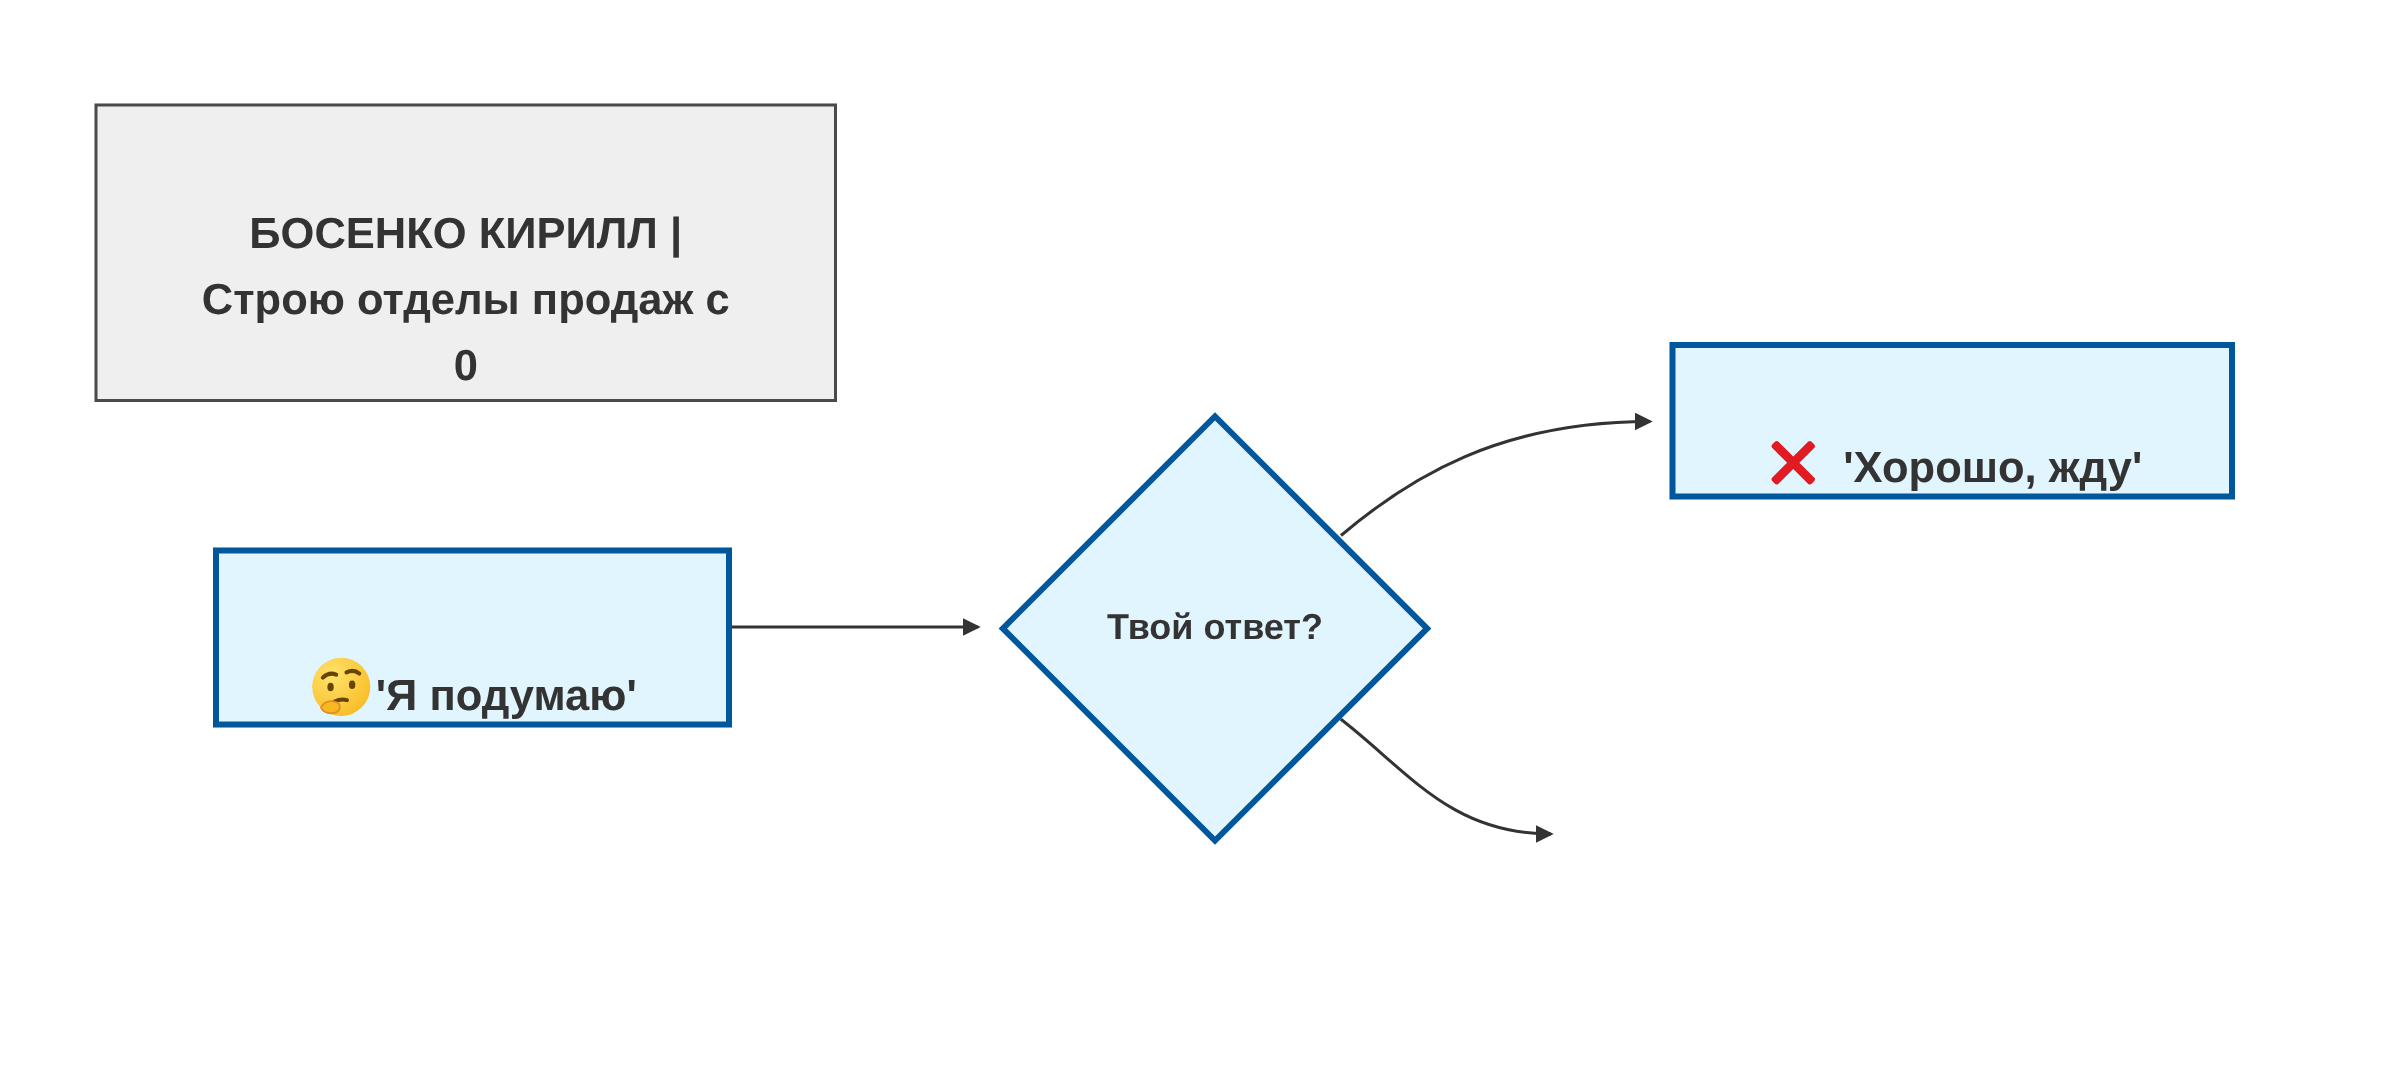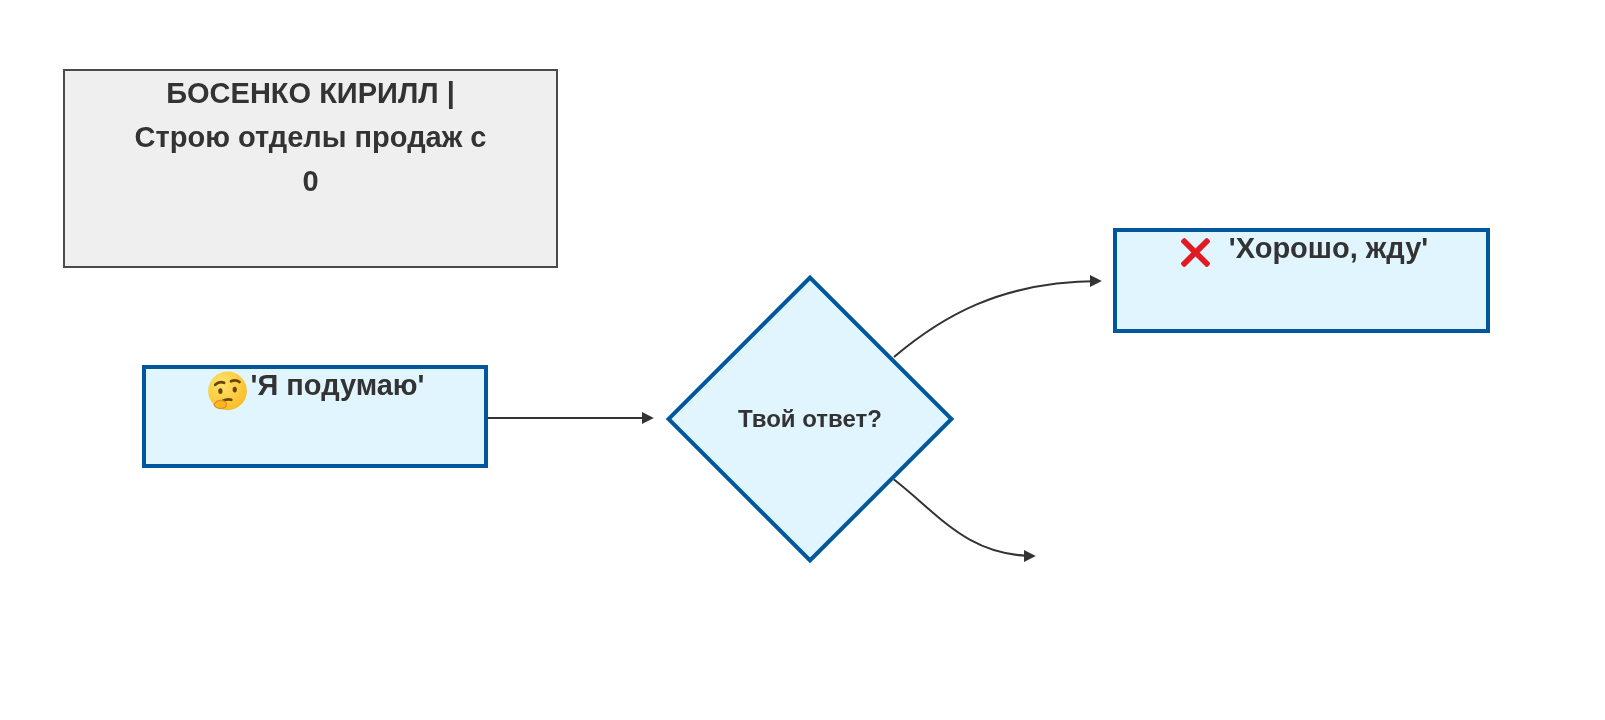--- a/index.html
+++ b/index.html
@@ -8,35 +8,35 @@
     width:1605px;height:720px;
     background:#fff;
     font-family:"Liberation Sans", sans-serif;
     color:var(--text,#333);
     overflow:hidden;
   }
   .edges{position:absolute;left:0;top:0;pointer-events:none;}
   .edge{stroke:var(--edge,#333);stroke-width:2;fill:none;}
   .node{
     position:absolute;box-sizing:border-box;
-    display:flex;align-items:flex-start;justify-content:center;
+    display:flex;align-items:flex-end;justify-content:center;
     font-weight:700;font-size:29px;color:var(--text,#333);
     text-align:center;
   }
   .node-blue{
     background:var(--node-fill,#e1f5fe);
     border:4px solid var(--node-stroke,#01579b);
   }
   .node-profile{
     left:63px;top:69px;width:495px;height:199px;
     background:var(--profile-fill,#efefef);
     border:2px solid var(--profile-stroke,#4a4a4a);
     line-height:44px;
   }
-  .node-think{left:142px;top:365px;width:346px;height:103px;gap:0;}
+  .node-think{left:142px;top:365px;width:346px;height:120px;gap:0;}
   .node-no{left:1113px;top:228px;width:377px;height:105px;gap:13px;}
   .node-yes{
     left:1048px;top:432px;width:507px;height:248px;
     line-height:49px;
   }
   .pre{white-space:pre-line;}
   .diamond-shape{
     position:absolute;left:708px;top:317px;width:204px;height:204px;
     box-sizing:border-box;transform:rotate(45deg);
     background:var(--node-fill,#e1f5fe);

